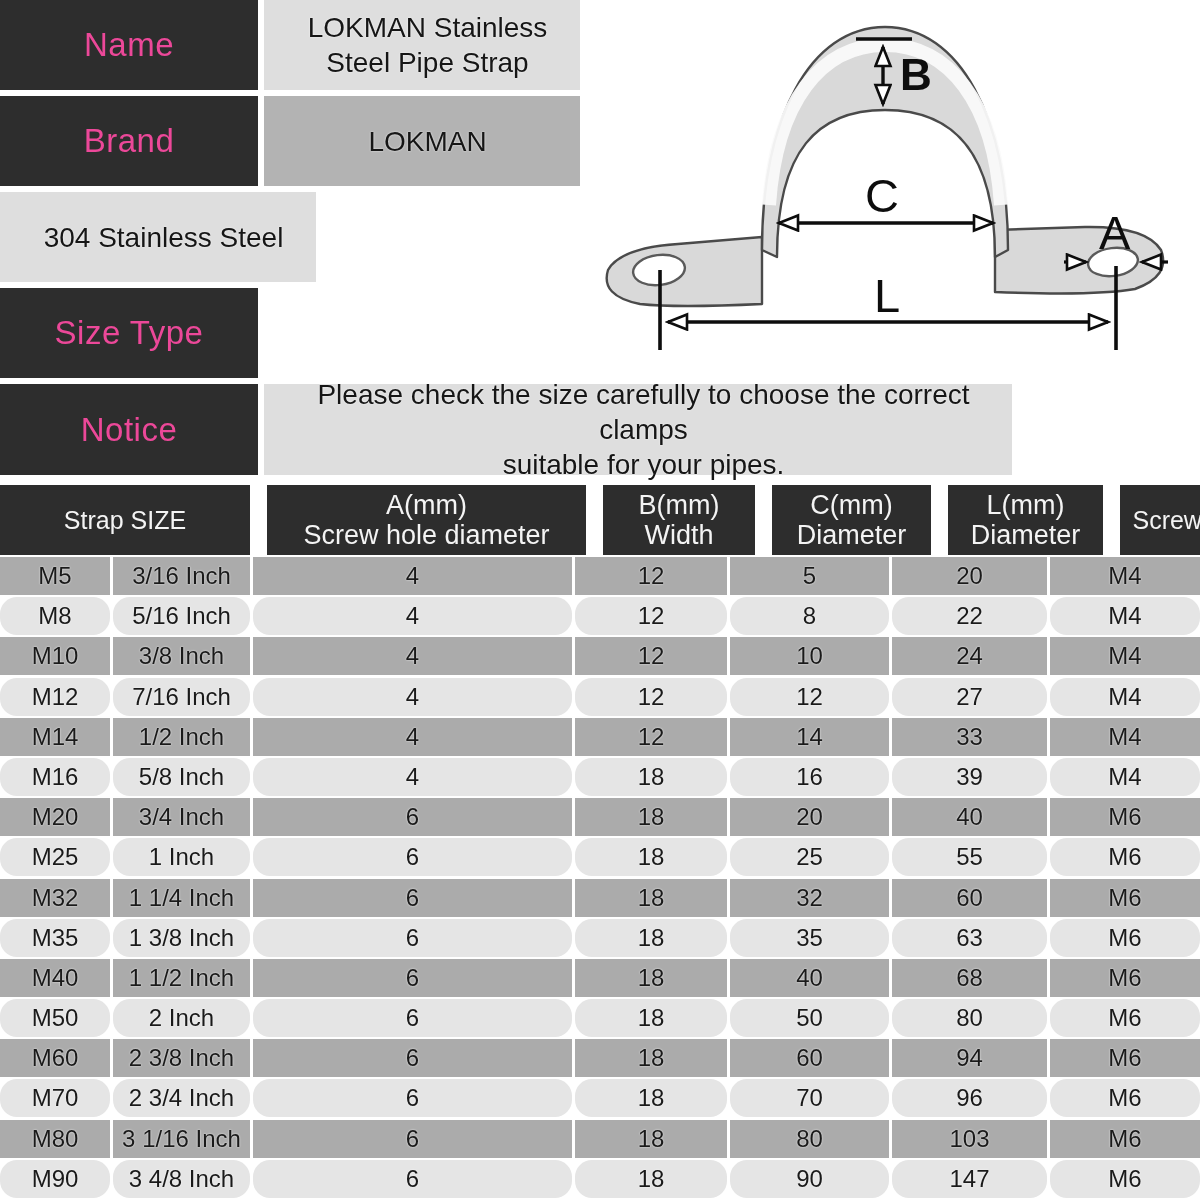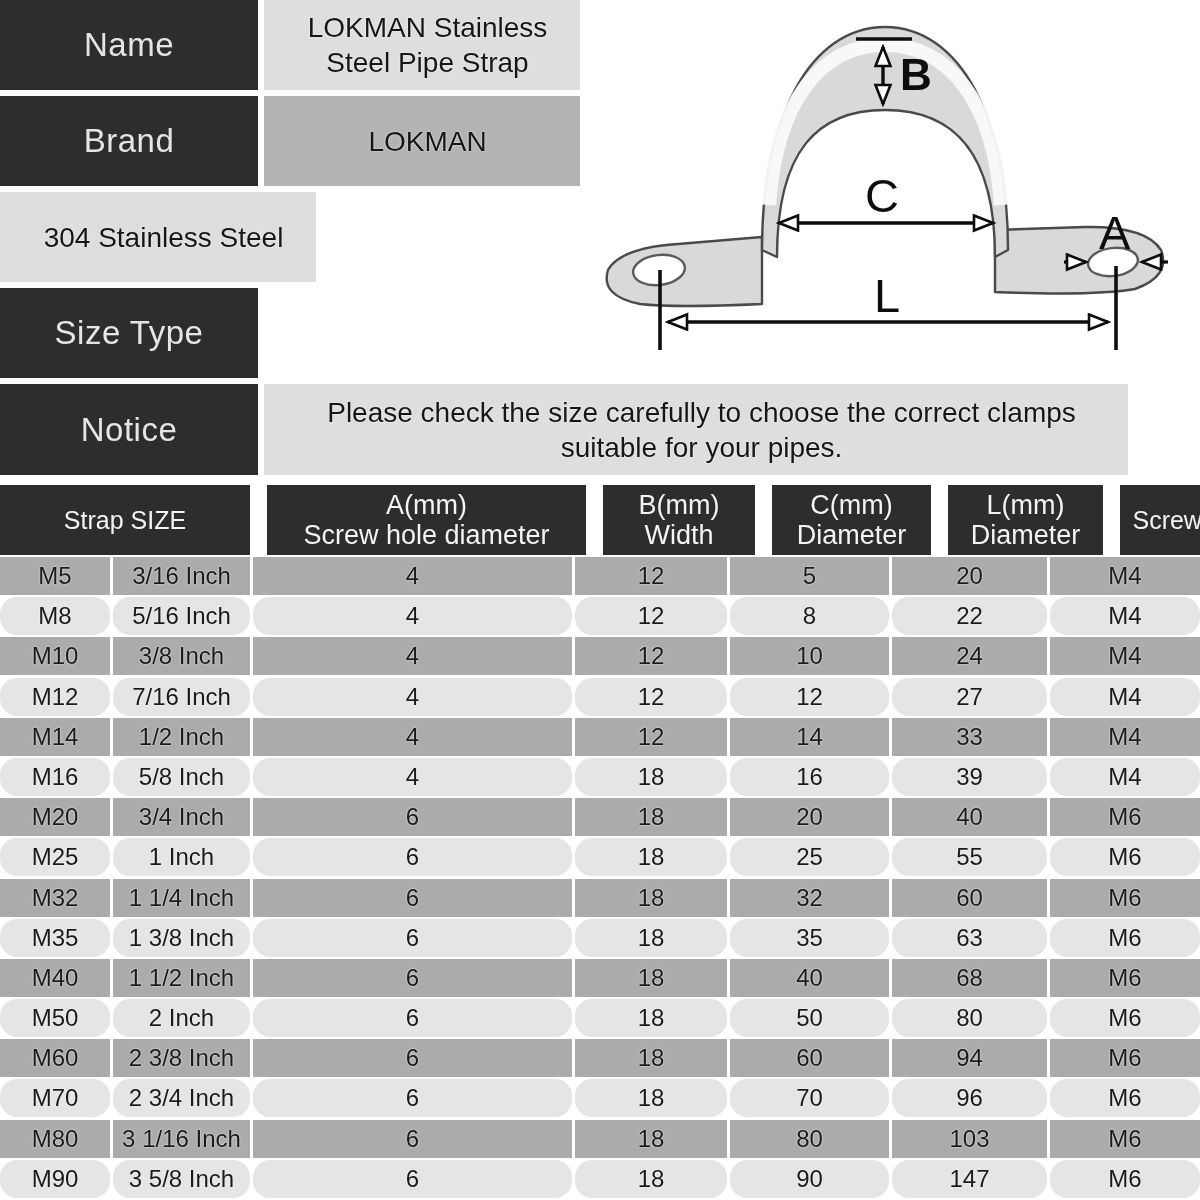--- a/index.html
+++ b/index.html
@@ -7,31 +7,31 @@
     width:1200px;height:1200px;position:relative;background:#ffffff;
     font-family:"Liberation Sans","DejaVu Sans",sans-serif;overflow:hidden;
     --dark:#2d2d2d;--light:#dedede;--mid:#b3b3b3;--rowdark:#ababab;--rowlight:#e5e5e5;
   }
   
   .info{position:absolute;top:0;left:0;width:1200px;}
   .info-row{display:flex;height:90px;margin-bottom:6px;}
   .info-row:last-child{height:91px;margin-bottom:0;}
   .info-label{
     flex:none;width:258px;margin-right:6px;background:var(--dark);
-    color:#e5e5e5;display:flex;align-items:center;justify-content:center;
+    color:#ec4899;display:flex;align-items:center;justify-content:center;
     font-size:33px;letter-spacing:.5px;
   }
   .info-value{
     flex:none;width:316px;box-sizing:border-box;padding-left:17px;padding-right:6px;
     display:flex;flex-direction:column;justify-content:center;
     font-size:28px;line-height:35px;color:#161616;
     text-shadow:0 0 2px rgba(255,255,255,.85);
     text-align:center;
   }
-  .info-value.wide{width:864px;}
+  .info-value.wide{width:748px;}
   .tone-light{background:var(--light);}
   .tone-mid{background:var(--mid);}
   
   .diagram{position:absolute;left:580px;top:0;width:620px;height:460px;}
   .diagram svg{display:block;}
   .dim-text{fill:#0d0d0d;font-family:"Liberation Sans","DejaVu Sans",sans-serif;}
   
   .spec{position:absolute;left:0;top:485px;width:1200px;}
   .spec-header{display:flex;column-gap:17px;height:70px;margin-bottom:2px;}
   .hcell{
@@ -287,21 +287,21 @@
         <div class="dcell dc0">M80</div>
         <div class="dcell dc1">3 1/16 Inch</div>
         <div class="dcell dc2">6</div>
         <div class="dcell dc3">18</div>
         <div class="dcell dc4">80</div>
         <div class="dcell dc5">103</div>
         <div class="dcell dc6">M6</div>
       </div>
       <div class="spec-row row-light">
         <div class="dcell dc0">M90</div>
-        <div class="dcell dc1">3 5/8 Inch</div>
+        <div class="dcell dc1">3 4/8 Inch</div>
         <div class="dcell dc2">6</div>
         <div class="dcell dc3">18</div>
         <div class="dcell dc4">90</div>
         <div class="dcell dc5">147</div>
         <div class="dcell dc6">M6</div>
       </div>
     </div>
 </section>
 
 </body></html>

